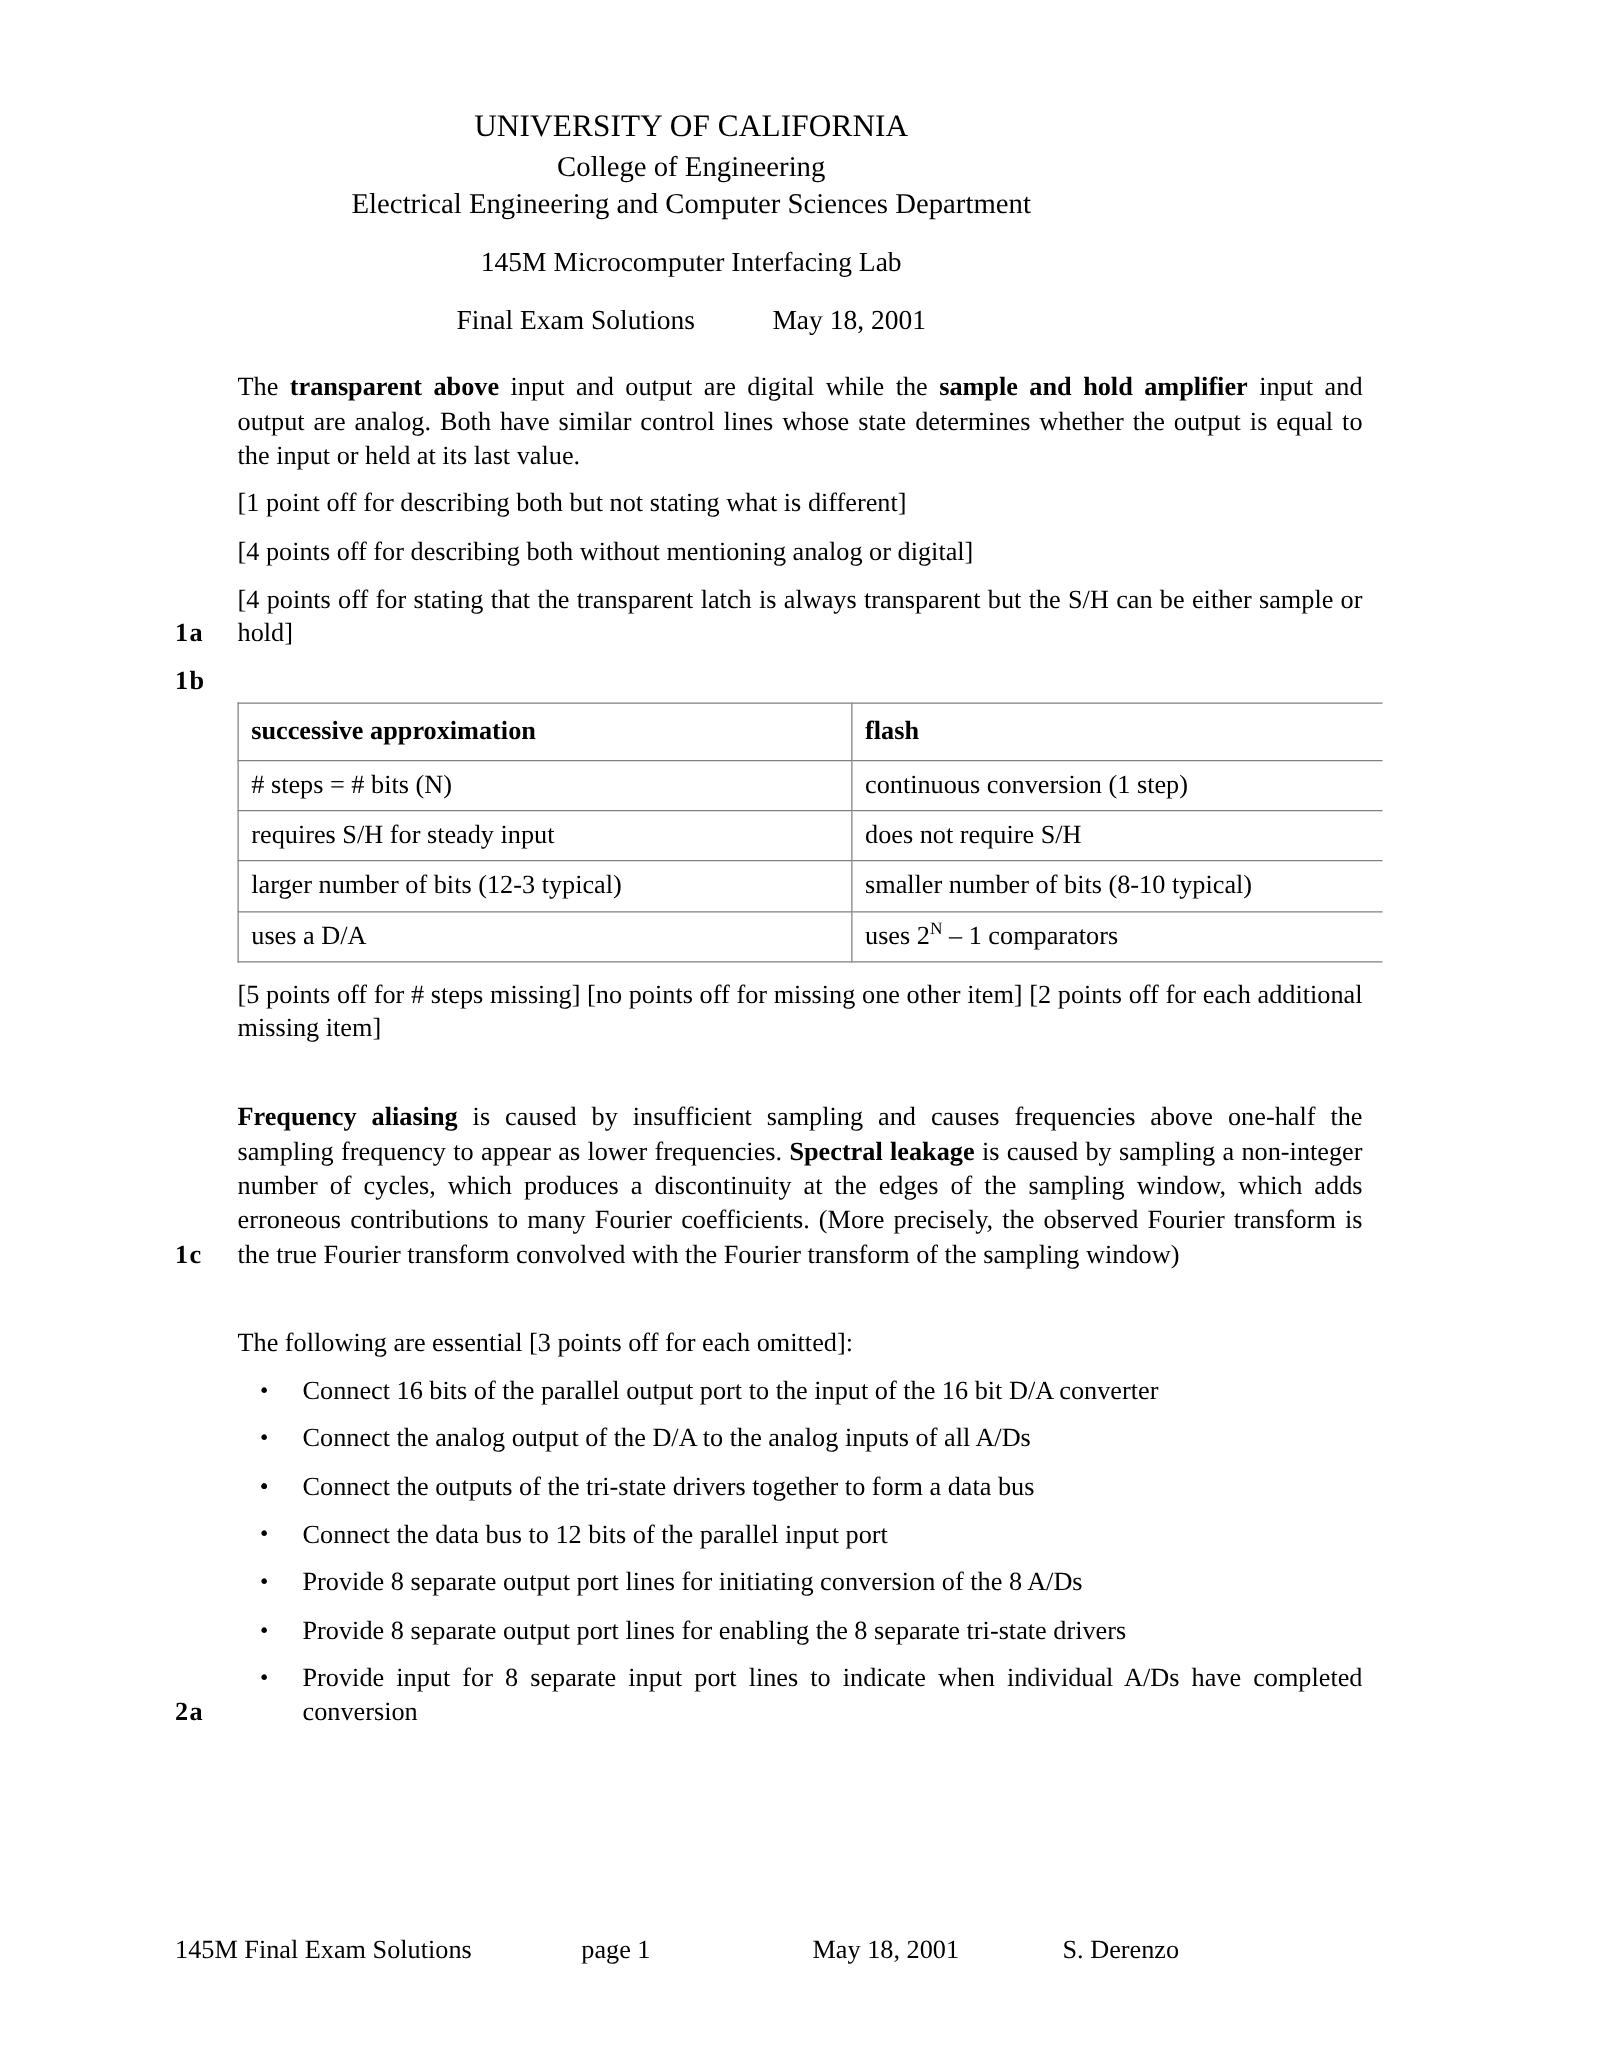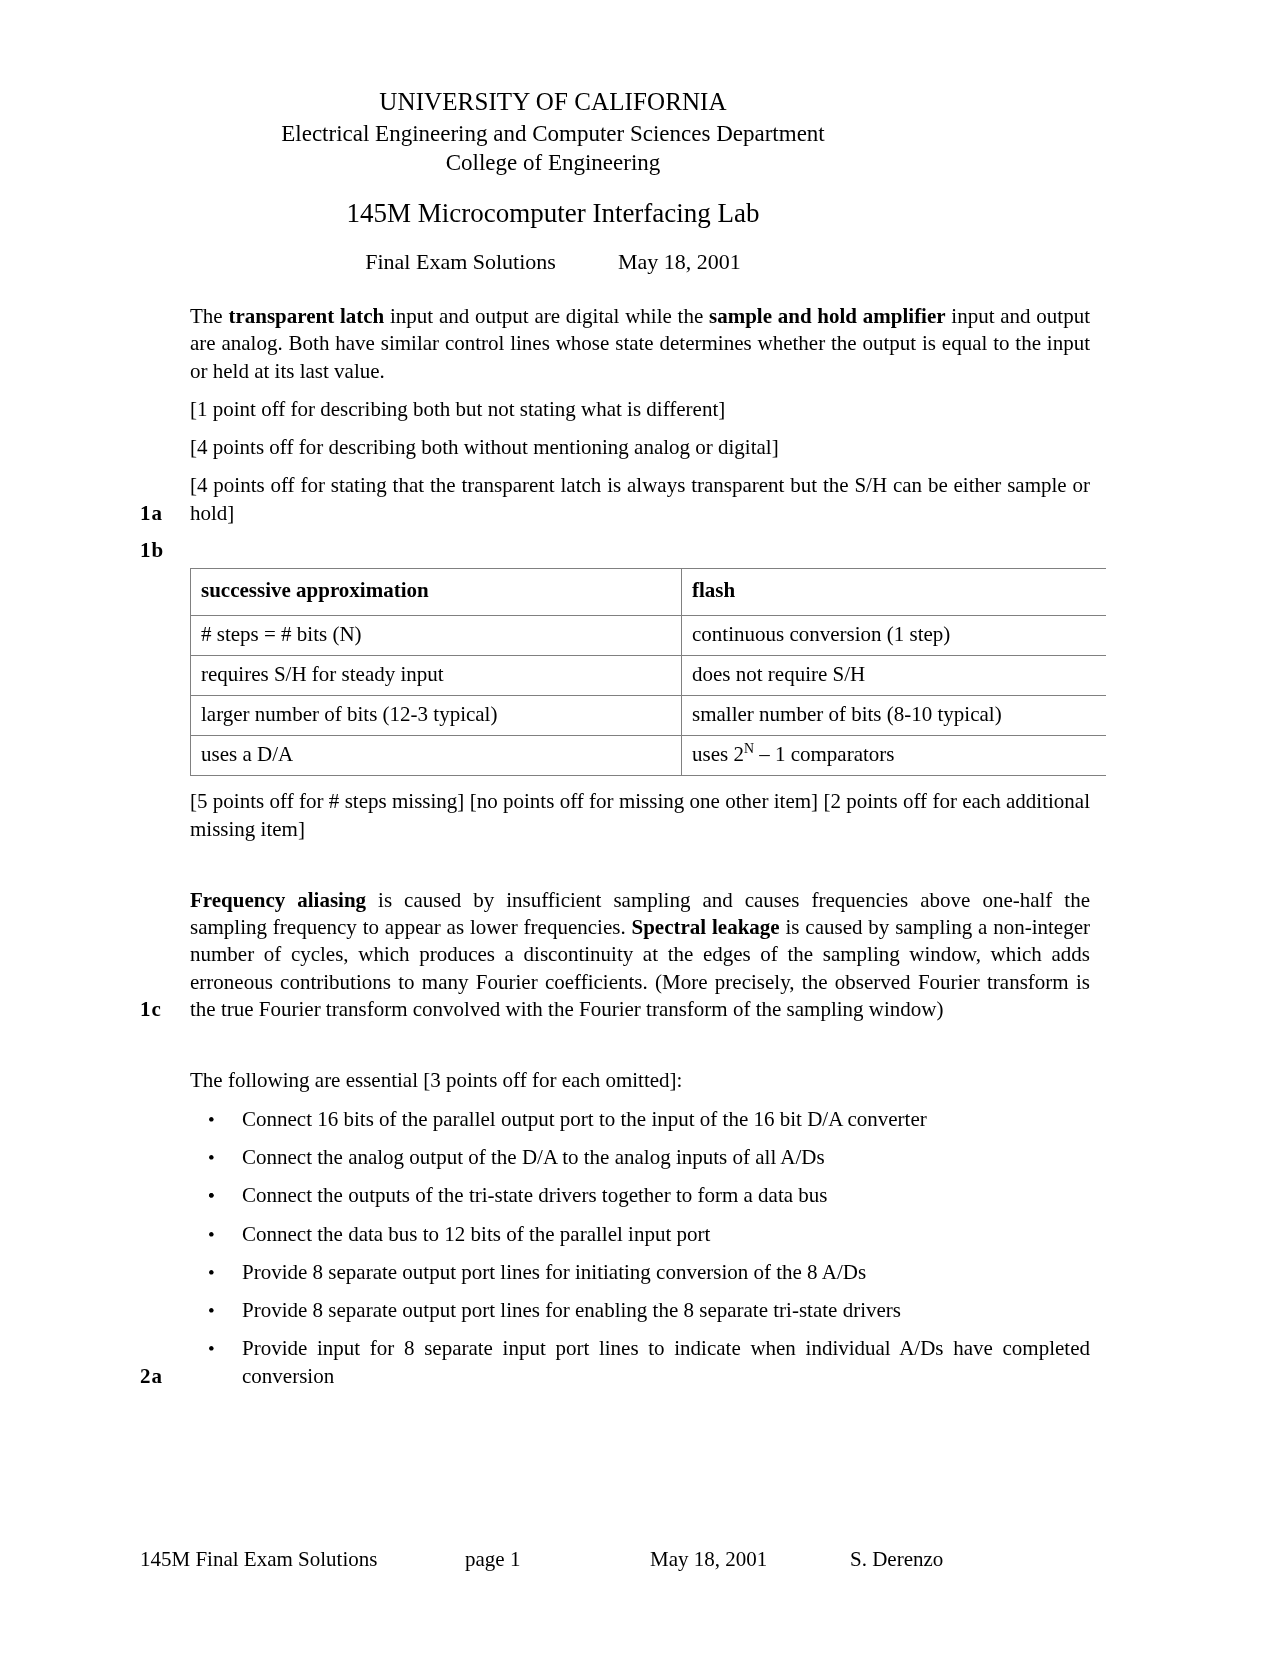--- a/index.html
+++ b/index.html
@@ -32,21 +32,21 @@
     font-size: 25px;
     letter-spacing: 0.1px;
   }
   .hdr-college {
     font-size: 23px;
   }
   .hdr-dept {
     font-size: 23px;
   }
   .hdr-course {
-    font-size: 27px;
+    font-size: 22px;
     margin-top: 18px;
   }
   .hdr-examline {
     font-size: 22px;
     margin-top: 17px;
   }
   .hdr-examline .exam-title {
     display: inline-block;
   }
   .hdr-examline .exam-date {
@@ -179,35 +179,35 @@
   .footer .f-date  { width: 200px; flex: 0 0 200px; }
   .footer .f-author{ flex: 1 1 auto; text-align: left; }
 </style>
 </head>
 <body>
 
 <div class="page">
 
   <div class="header">
     <div class="line hdr-university">UNIVERSITY OF CALIFORNIA</div>
+    <div class="line hdr-college">College of Engineering</div>
     <div class="line hdr-dept">Electrical Engineering and Computer Sciences Department</div>
-    <div class="line hdr-college">College of Engineering</div>
     <div class="line hdr-course">145M Microcomputer Interfacing Lab</div>
     <div class="line hdr-examline">
       <span class="exam-title">Final Exam Solutions</span><span class="exam-date">May 18, 2001</span>
     </div>
   </div>
 
   <div class="content">
 
     <div class="spacer-md"></div>
     <div class="qblock">
       <div class="qlabel">1a</div>
       <div class="qbody">
-        <div class="para"><span>The </span><b>transparent latch</b><span> input and output are digital while the </span><b>sample and hold amplifier</b><span> input and output are analog. Both have similar control lines whose state determines whether the output is equal to the input or held at its last value.</span></div>
+        <div class="para"><span>The </span><b>transparent above</b><span> input and output are digital while the </span><b>sample and hold amplifier</b><span> input and output are analog. Both have similar control lines whose state determines whether the output is equal to the input or held at its last value.</span></div>
         <div class="bracket-note">[1 point off for describing both but not stating what is different]</div>
         <div class="bracket-note">[4 points off for describing both without mentioning analog or digital]</div>
         <div class="bracket-note">[4 points off for stating that the transparent latch is always transparent but the S/H can be either sample or hold]</div>
       </div>
     </div>
 
     <div class="spacer-sm"></div>
     <div>
       <div class="qblock">
         <div class="qlabel">1b</div>

